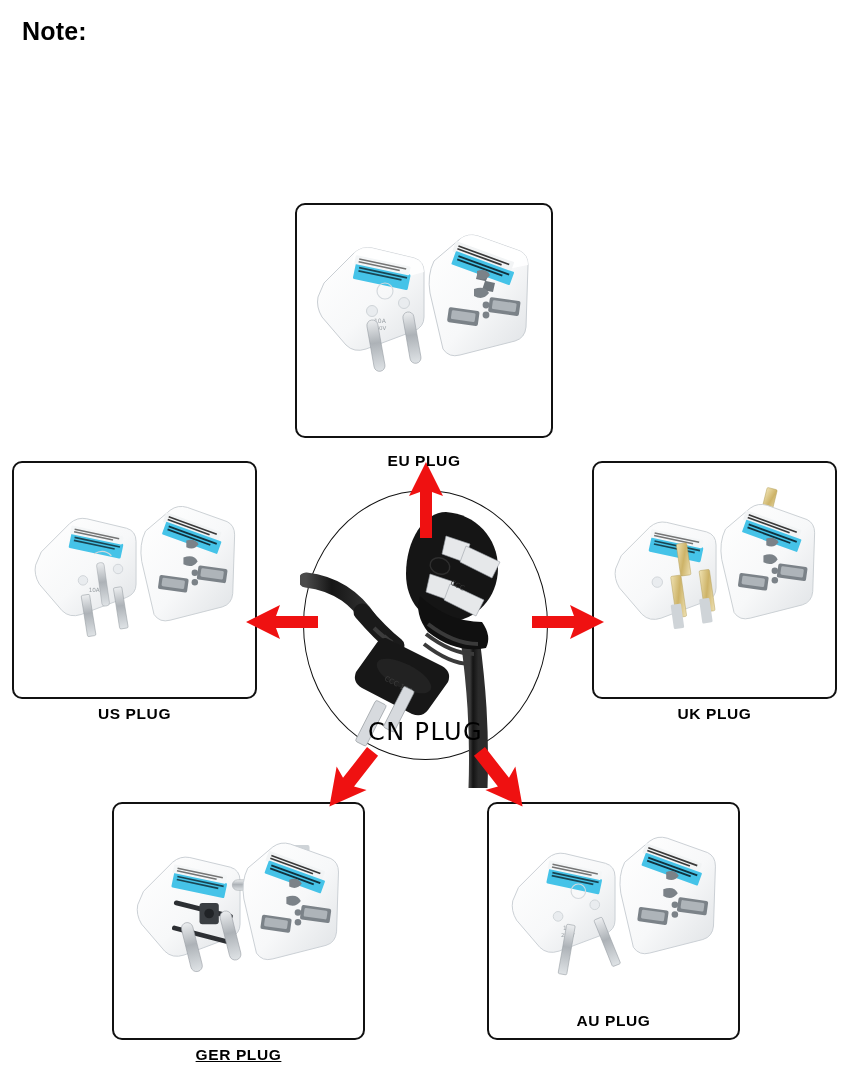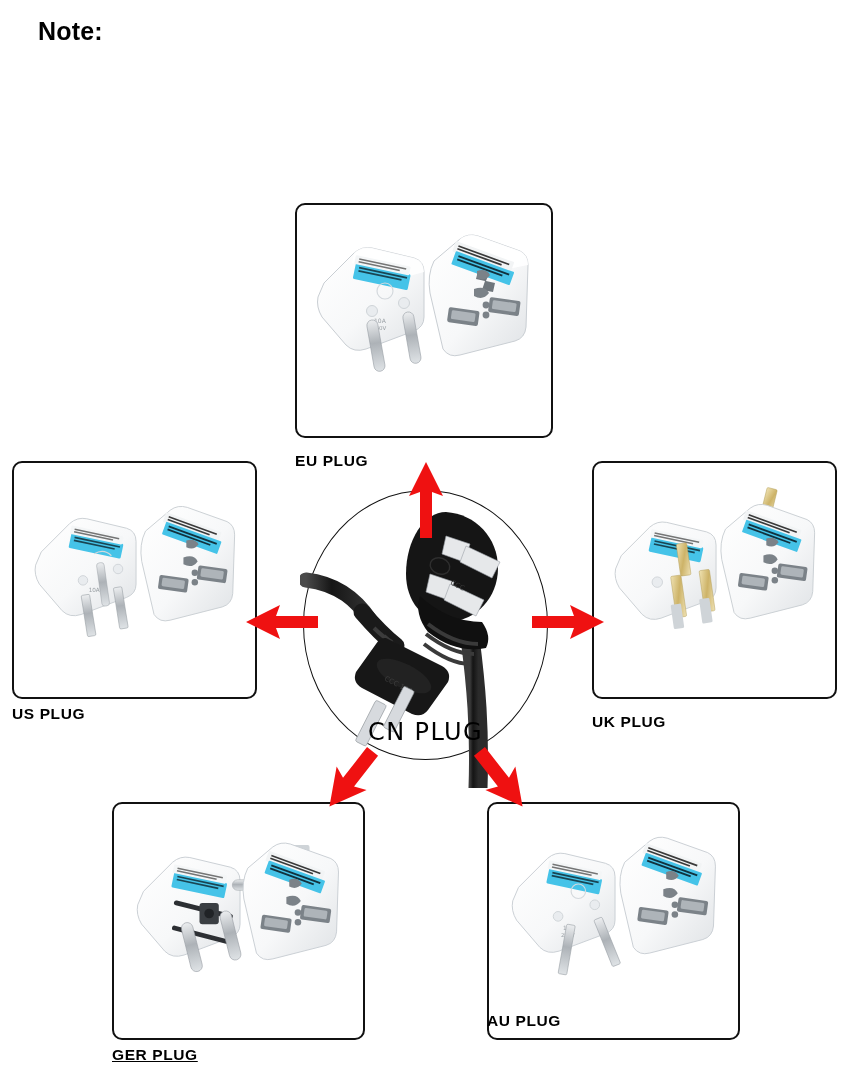--- a/index.html
+++ b/index.html
@@ -1,26 +1,26 @@
 <!DOCTYPE html>
 <html><head>
 <meta charset="utf-8">
 <style>
   html,body{margin:0;padding:0;background:#fff;}
   body{
     width:850px;height:1087px;position:relative;overflow:hidden;
     font-family:"Liberation Sans", sans-serif;color:#000;
   }
-  .note-block{position:absolute;left:38px;top:18px;width:800px;}
+  .note-block{position:absolute;left:22px;top:18px;width:800px;}
   .note-title{font-size:25px;font-weight:700;letter-spacing:.2px;line-height:1.1;}
   .note-lines{margin-top:30px;font-size:21px;font-weight:700;line-height:1.72;letter-spacing:.1px;}
   .note-lines div{white-space:nowrap;}
 
   .pbox{position:absolute;border:2.5px solid #111;border-radius:10px;background:#fff;box-sizing:border-box;}
-  .plabel{position:absolute;text-align:left;font-size:15.5px;font-weight:700;letter-spacing:.6px;}
+  .plabel{position:absolute;text-align:center;font-size:15.5px;font-weight:700;letter-spacing:.6px;}
 
   
   .adapters{position:absolute;inset:0;}
   .ad{position:absolute;}
   .ad svg{display:block;overflow:visible;}
 
   
   .circle{position:absolute;border:1.7px solid #111;border-radius:50%;box-sizing:border-box;}
   .cn-label{position:absolute;text-align:center;font-size:24px;font-weight:400;letter-spacing:1.4px;font-family:"DejaVu Sans",sans-serif;}
   .cords{position:absolute;}
@@ -395,15 +395,15 @@
 <div class="arrow" style="left:458px;top:748px;">
   <svg width="86" height="62" viewBox="0 0 86 62">
       <g transform="rotate(142 43 31)">
         <path d="M43 -4 L62 32 L50 27 L50 66 L36 66 L36 27 L24 32 Z" fill="#ef1111"></path>
       </g>
     </svg>
 </div>
 
 <div class="plabel" style="left:295px;top:452px;width:258px;">EU PLUG</div>
 <div class="plabel" style="left:12px;top:705px;width:245px;">US PLUG</div>
-<div class="plabel" style="left:592px;top:705px;width:245px;margin-top:8px;">UK PLUG</div>
+<div class="plabel" style="left:592px;top:705px;width:245px;">UK PLUG</div>
 <div class="plabel" style="left:112px;top:1046px;width:253px;text-decoration:underline;">GER PLUG</div>
 <div class="plabel" style="left:487px;top:1012px;width:253px;">AU PLUG</div>
 
 </body></html>

